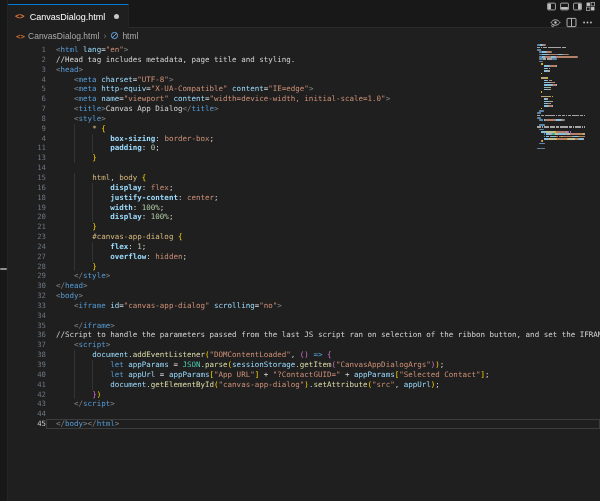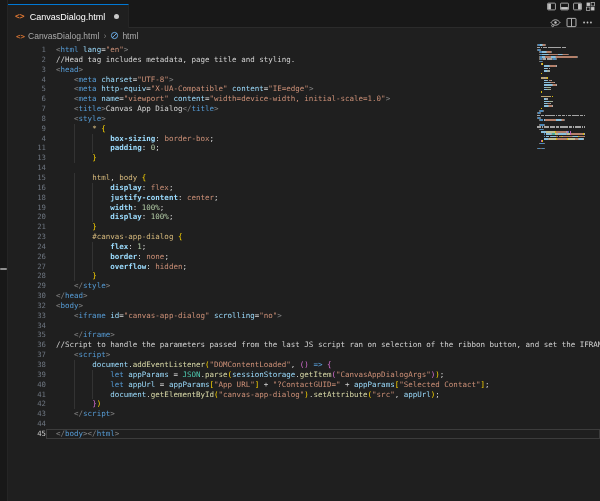--- a/index.html
+++ b/index.html
@@ -242,24 +242,20 @@
             <span class="ln">21</span>
             <span class="code"><i class="guide" style="left: calc(4ch + 10px);"></i><span class="tk-w">        </span><span class="tk-b1">}</span></span>
           </div>
           <div class="line">
             <span class="ln">23</span>
             <span class="code"><i class="guide" style="left: calc(4ch + 10px);"></i><span class="tk-w">        </span><span class="tk-sel">#canvas-app-dialog</span><span class="tk-w"> </span><span class="tk-b1">{</span></span>
           </div>
           <div class="line">
             <span class="ln">24</span>
             <span class="code"><i class="guide" style="left: calc(4ch + 10px);"></i><i class="guide" style="left: calc(8ch + 10px);"></i><span class="tk-w">            </span><span class="tk-prop">flex</span><span class="tk-o">: </span><span class="tk-num">1</span><span class="tk-o">;</span></span>
-          </div>
-          <div class="line">
-            <span class="ln">26</span>
-            <span class="code"><i class="guide" style="left: calc(4ch + 10px);"></i><i class="guide" style="left: calc(8ch + 10px);"></i><span class="tk-w">            </span><span class="tk-prop">border</span><span class="tk-o">: </span><span class="tk-val">none</span><span class="tk-o">;</span></span>
           </div>
           <div class="line">
             <span class="ln">27</span>
             <span class="code"><i class="guide" style="left: calc(4ch + 10px);"></i><i class="guide" style="left: calc(8ch + 10px);"></i><span class="tk-w">            </span><span class="tk-prop">overflow</span><span class="tk-o">: </span><span class="tk-val">hidden</span><span class="tk-o">;</span></span>
           </div>
           <div class="line">
             <span class="ln">28</span>
             <span class="code"><i class="guide" style="left: calc(4ch + 10px);"></i><span class="tk-w">        </span><span class="tk-b1">}</span></span>
           </div>
           <div class="line">

